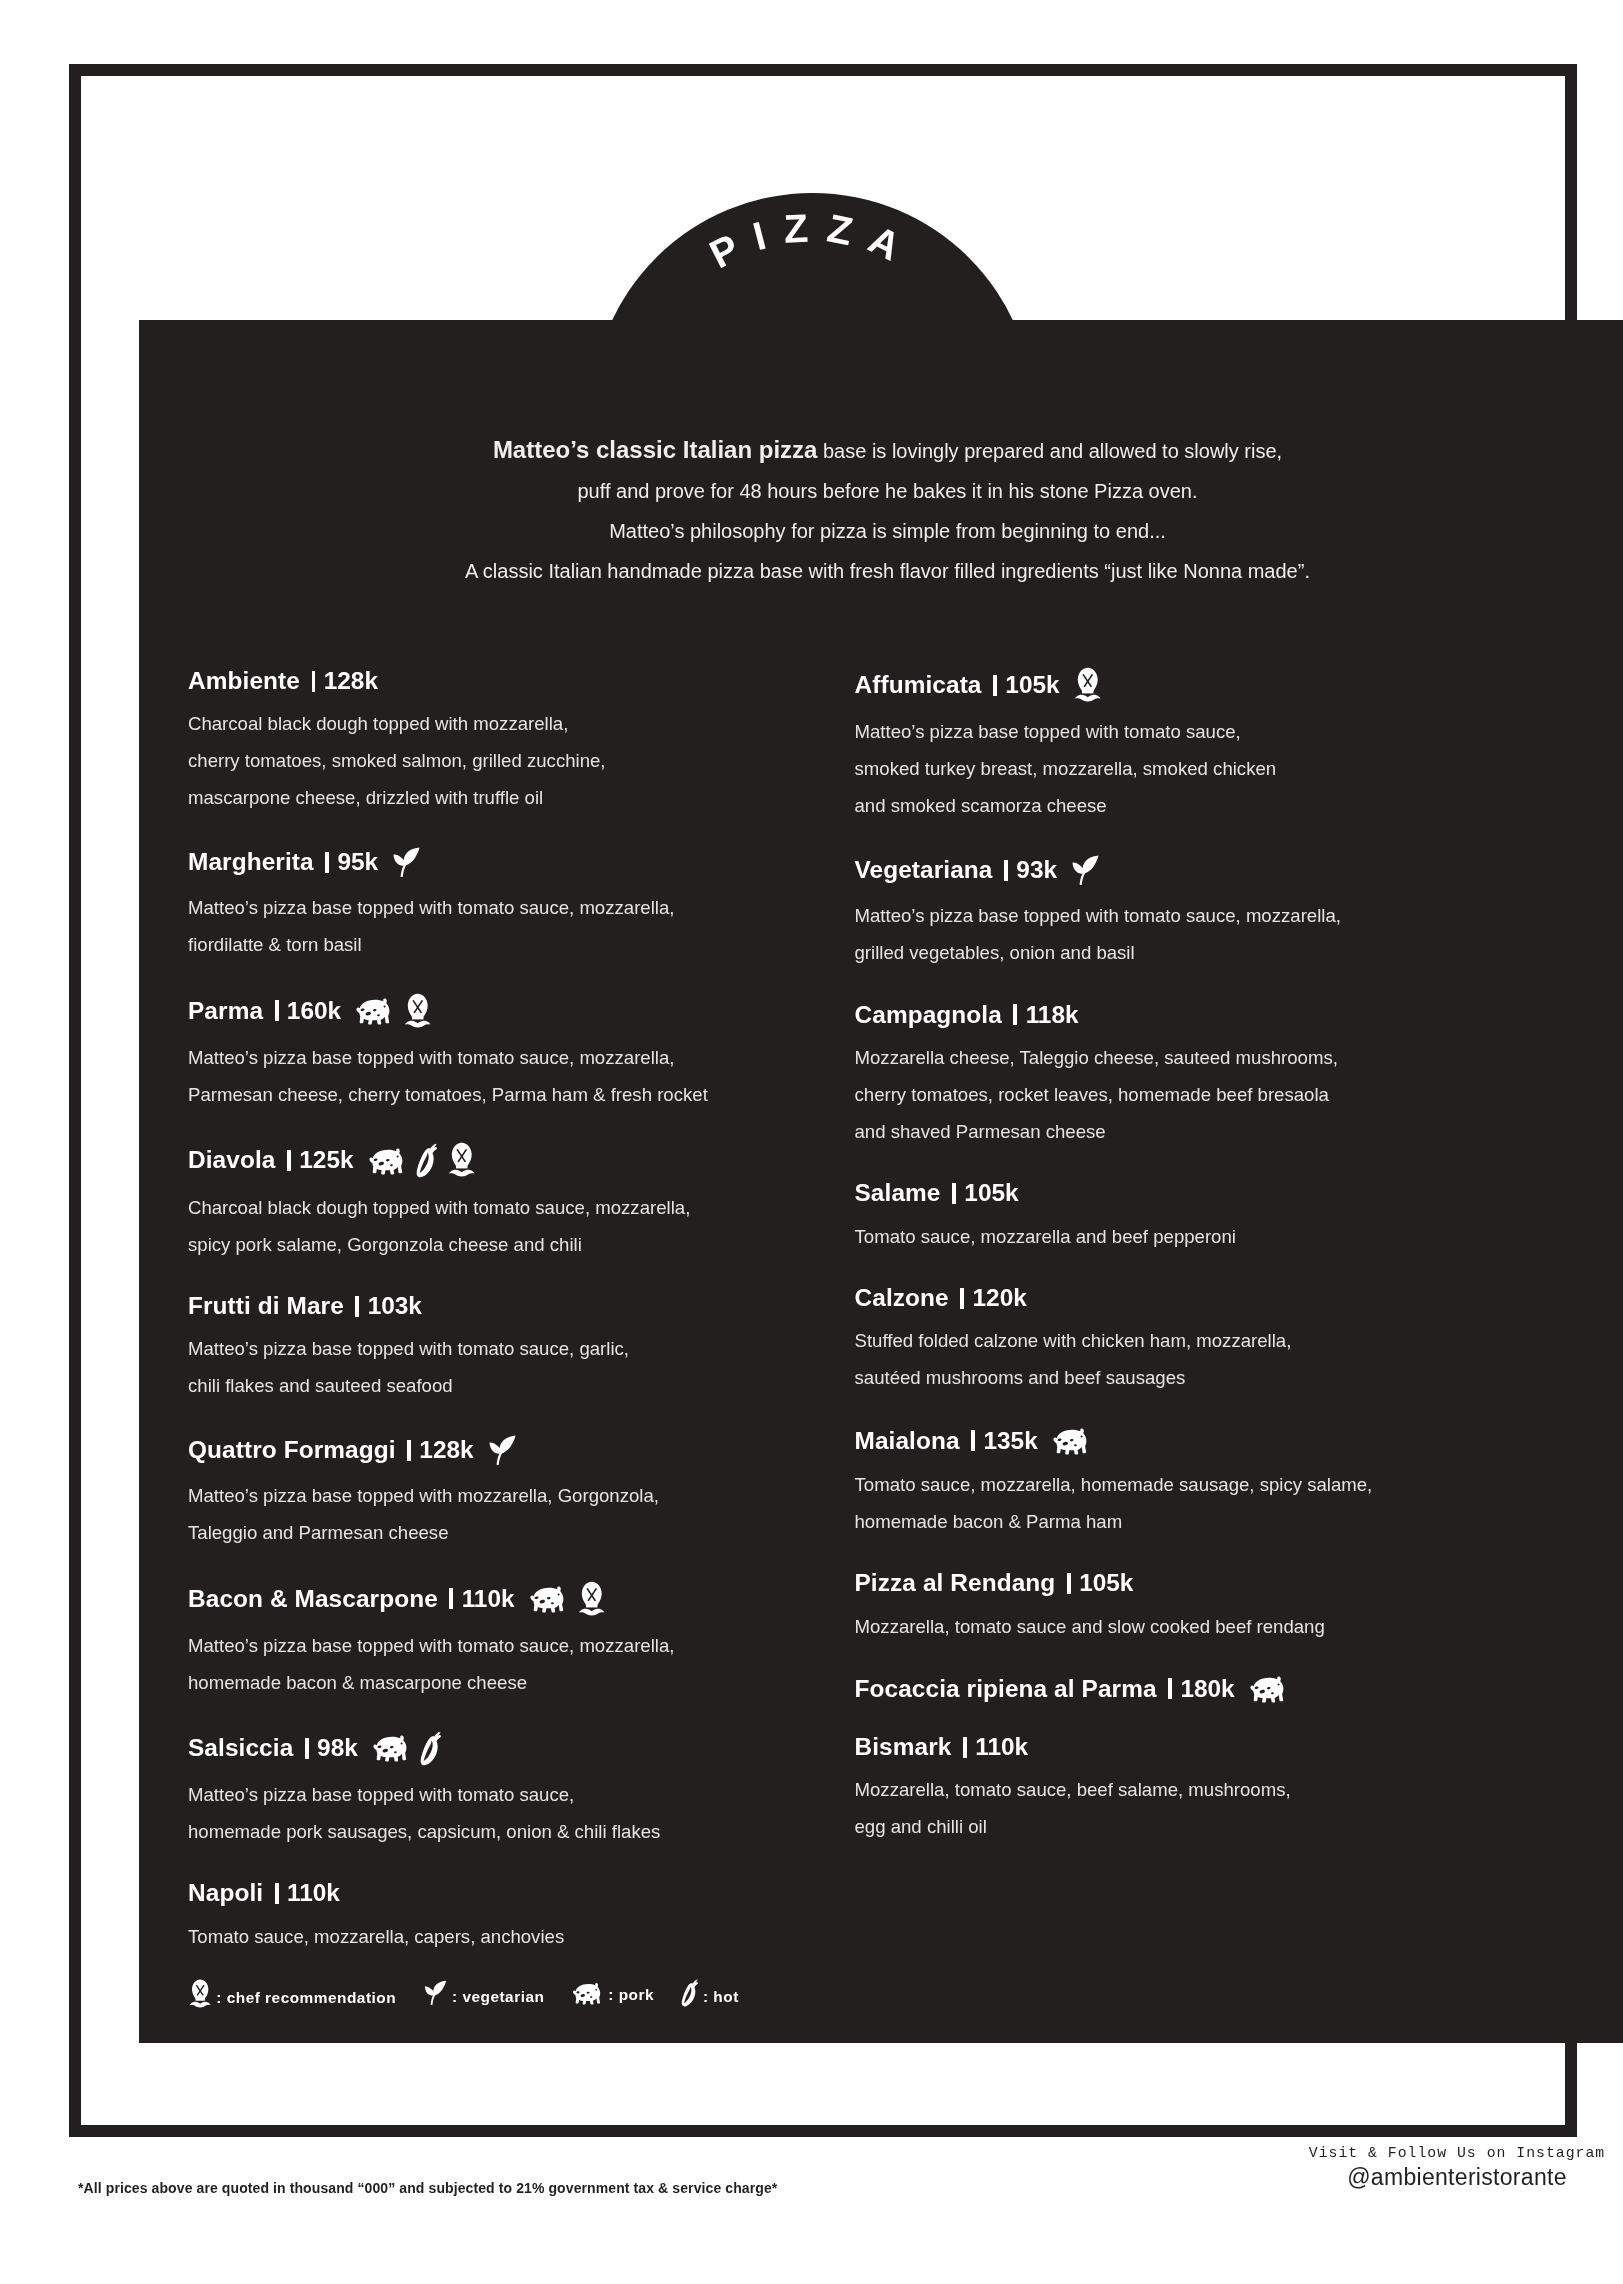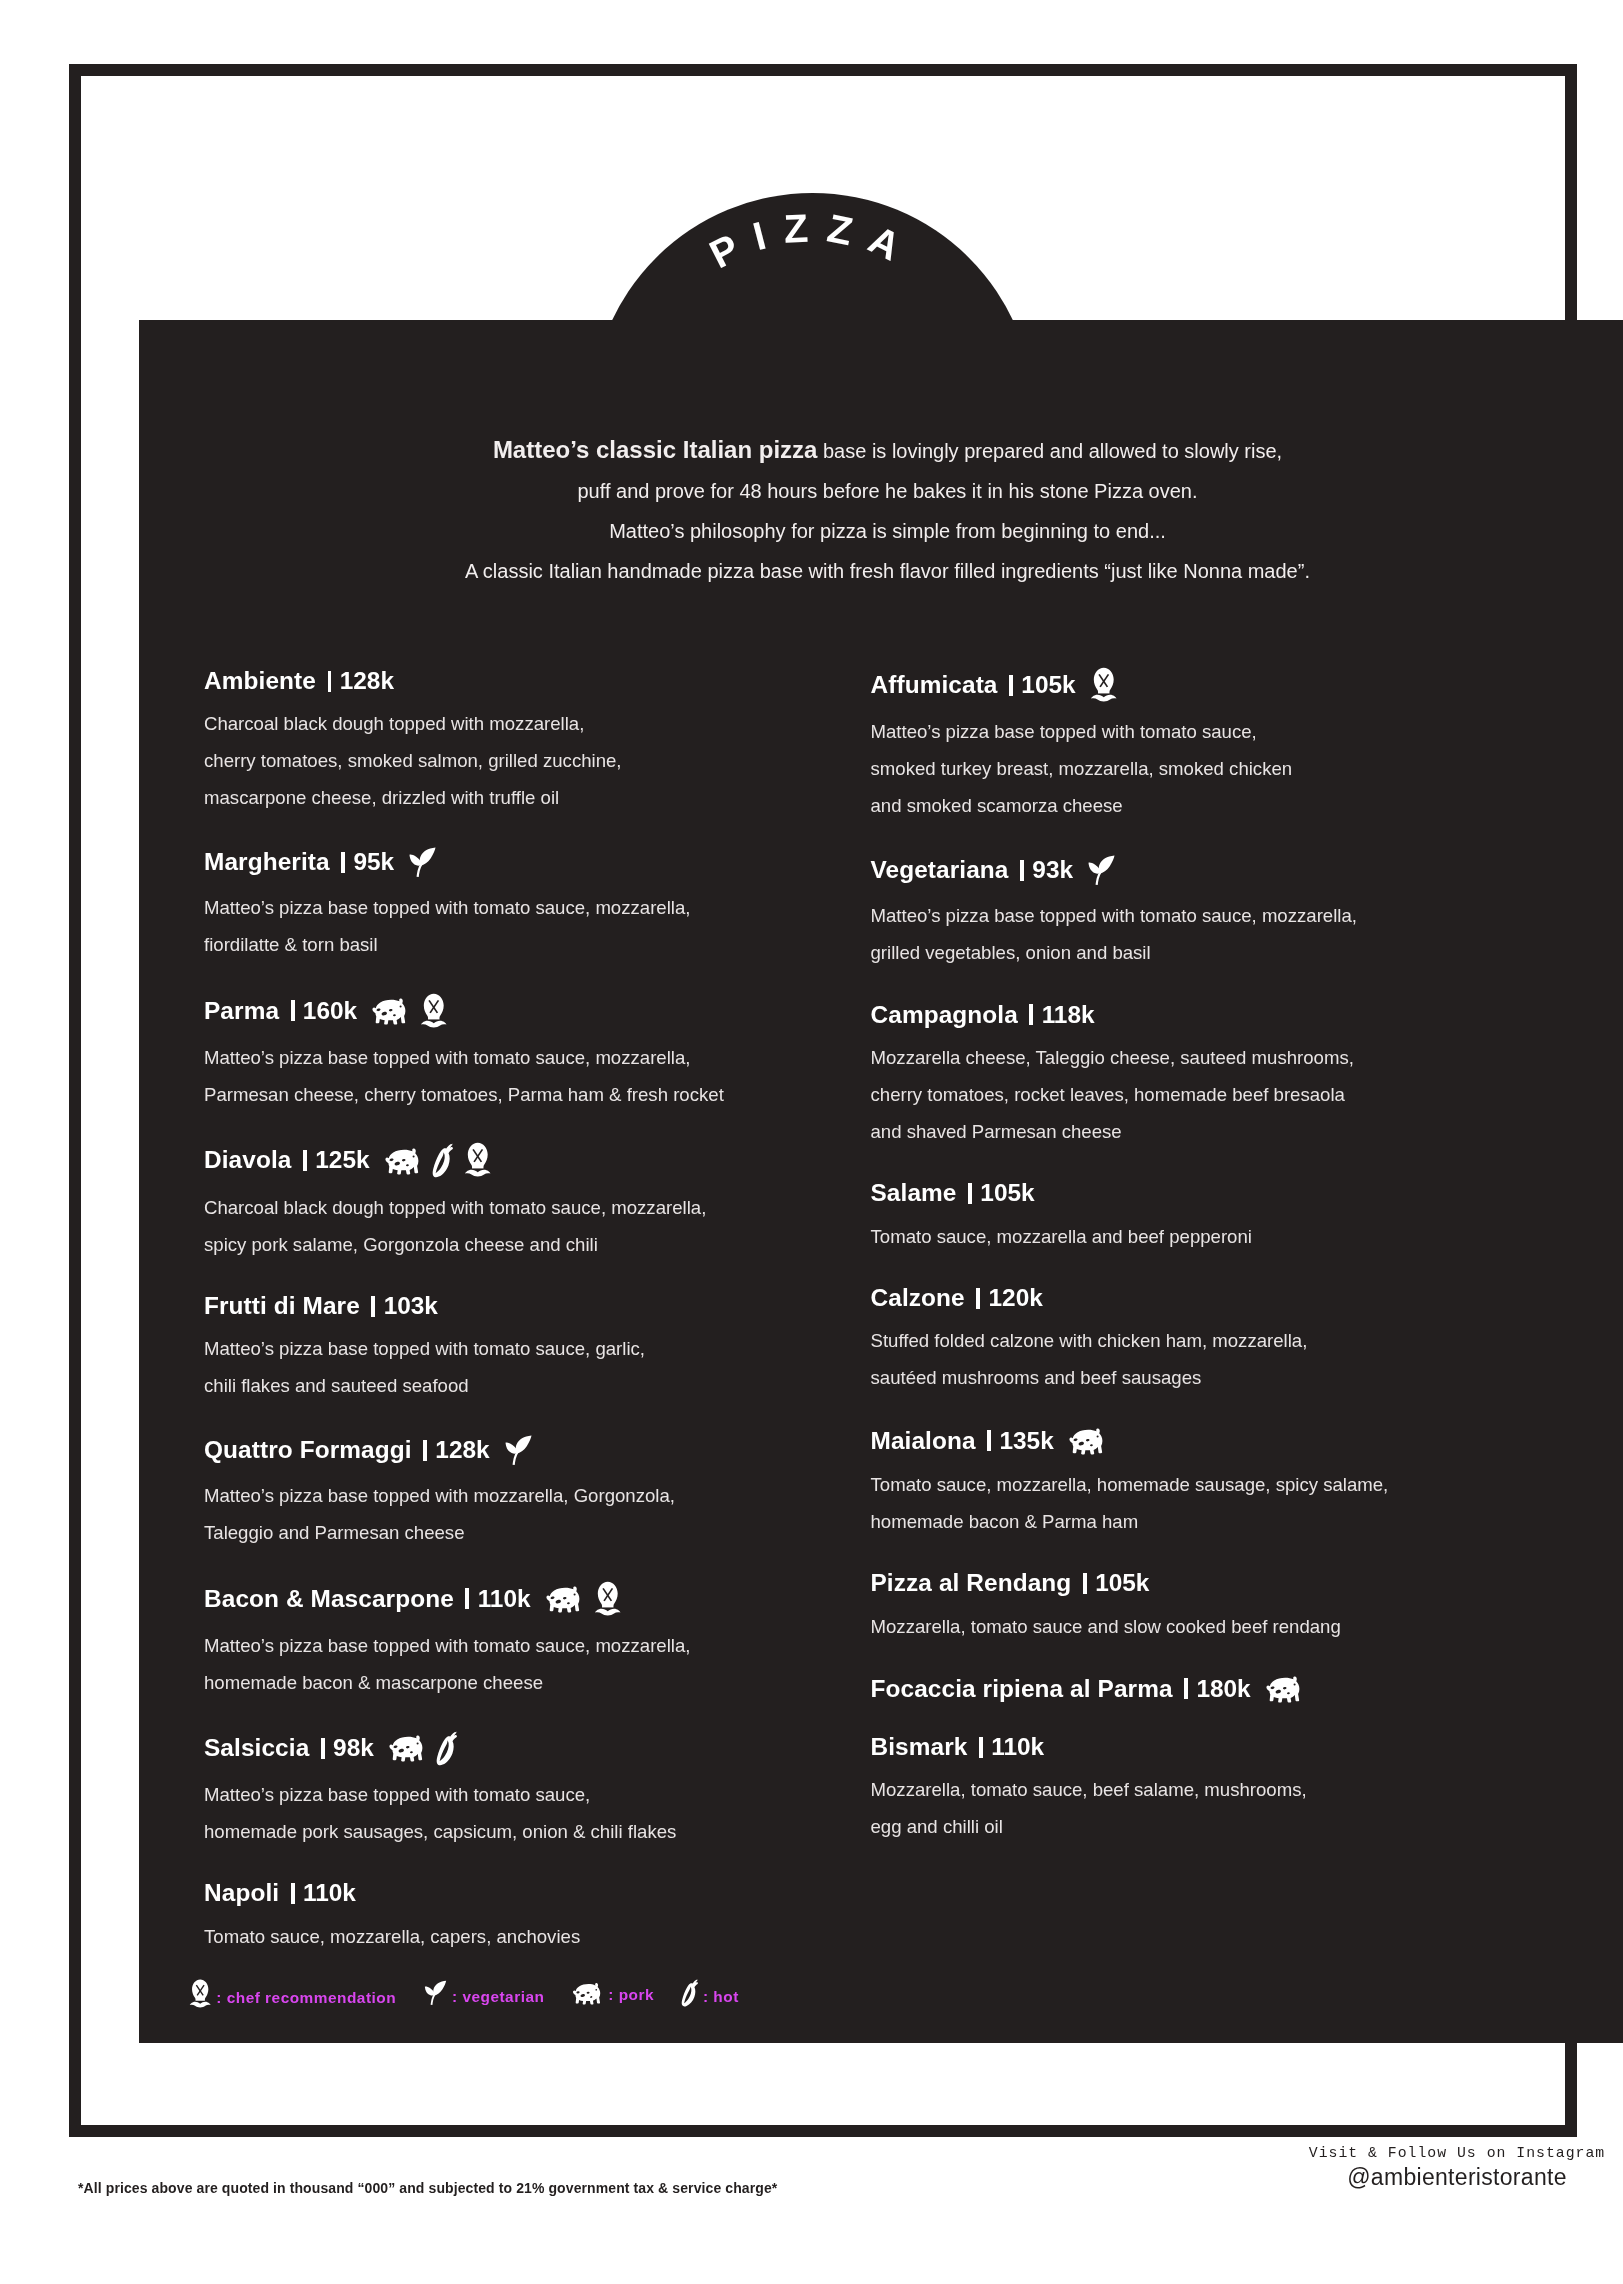--- a/index.html
+++ b/index.html
@@ -104,21 +104,21 @@
   .columns {
     position: absolute;
     left: 49px;
     top: 347px;
     width: 1247px;
     display: flex;
     gap: 86px;
   }
   .col { width: 581px; }
 
-  .item { margin-bottom: 29.5px; margin-left: 16px; }
+  .item { margin-bottom: 29.5px; }
   .item:last-child { margin-bottom: 0; }
 
   .item-head {
     display: flex;
     align-items: center;
     gap: 0;
     margin-bottom: 10.3px;
     white-space: nowrap;
   }
   .item-name {
@@ -166,21 +166,21 @@
     align-items: center;
     gap: 27px;
   }
   .legend-entry {
     display: flex;
     align-items: flex-end;
     gap: 3.9px;
   }
   .legend-entry .badge svg { display: block; }
   .legend-label {
-    color: #d946ef;
+    color: #ffffff;
     font-size: 15.4px;
     font-weight: 700;
     letter-spacing: 0.5px;
     line-height: 18px;
     padding-bottom: 1.3px;
   }
 
   
   .footer {
     position: absolute;

